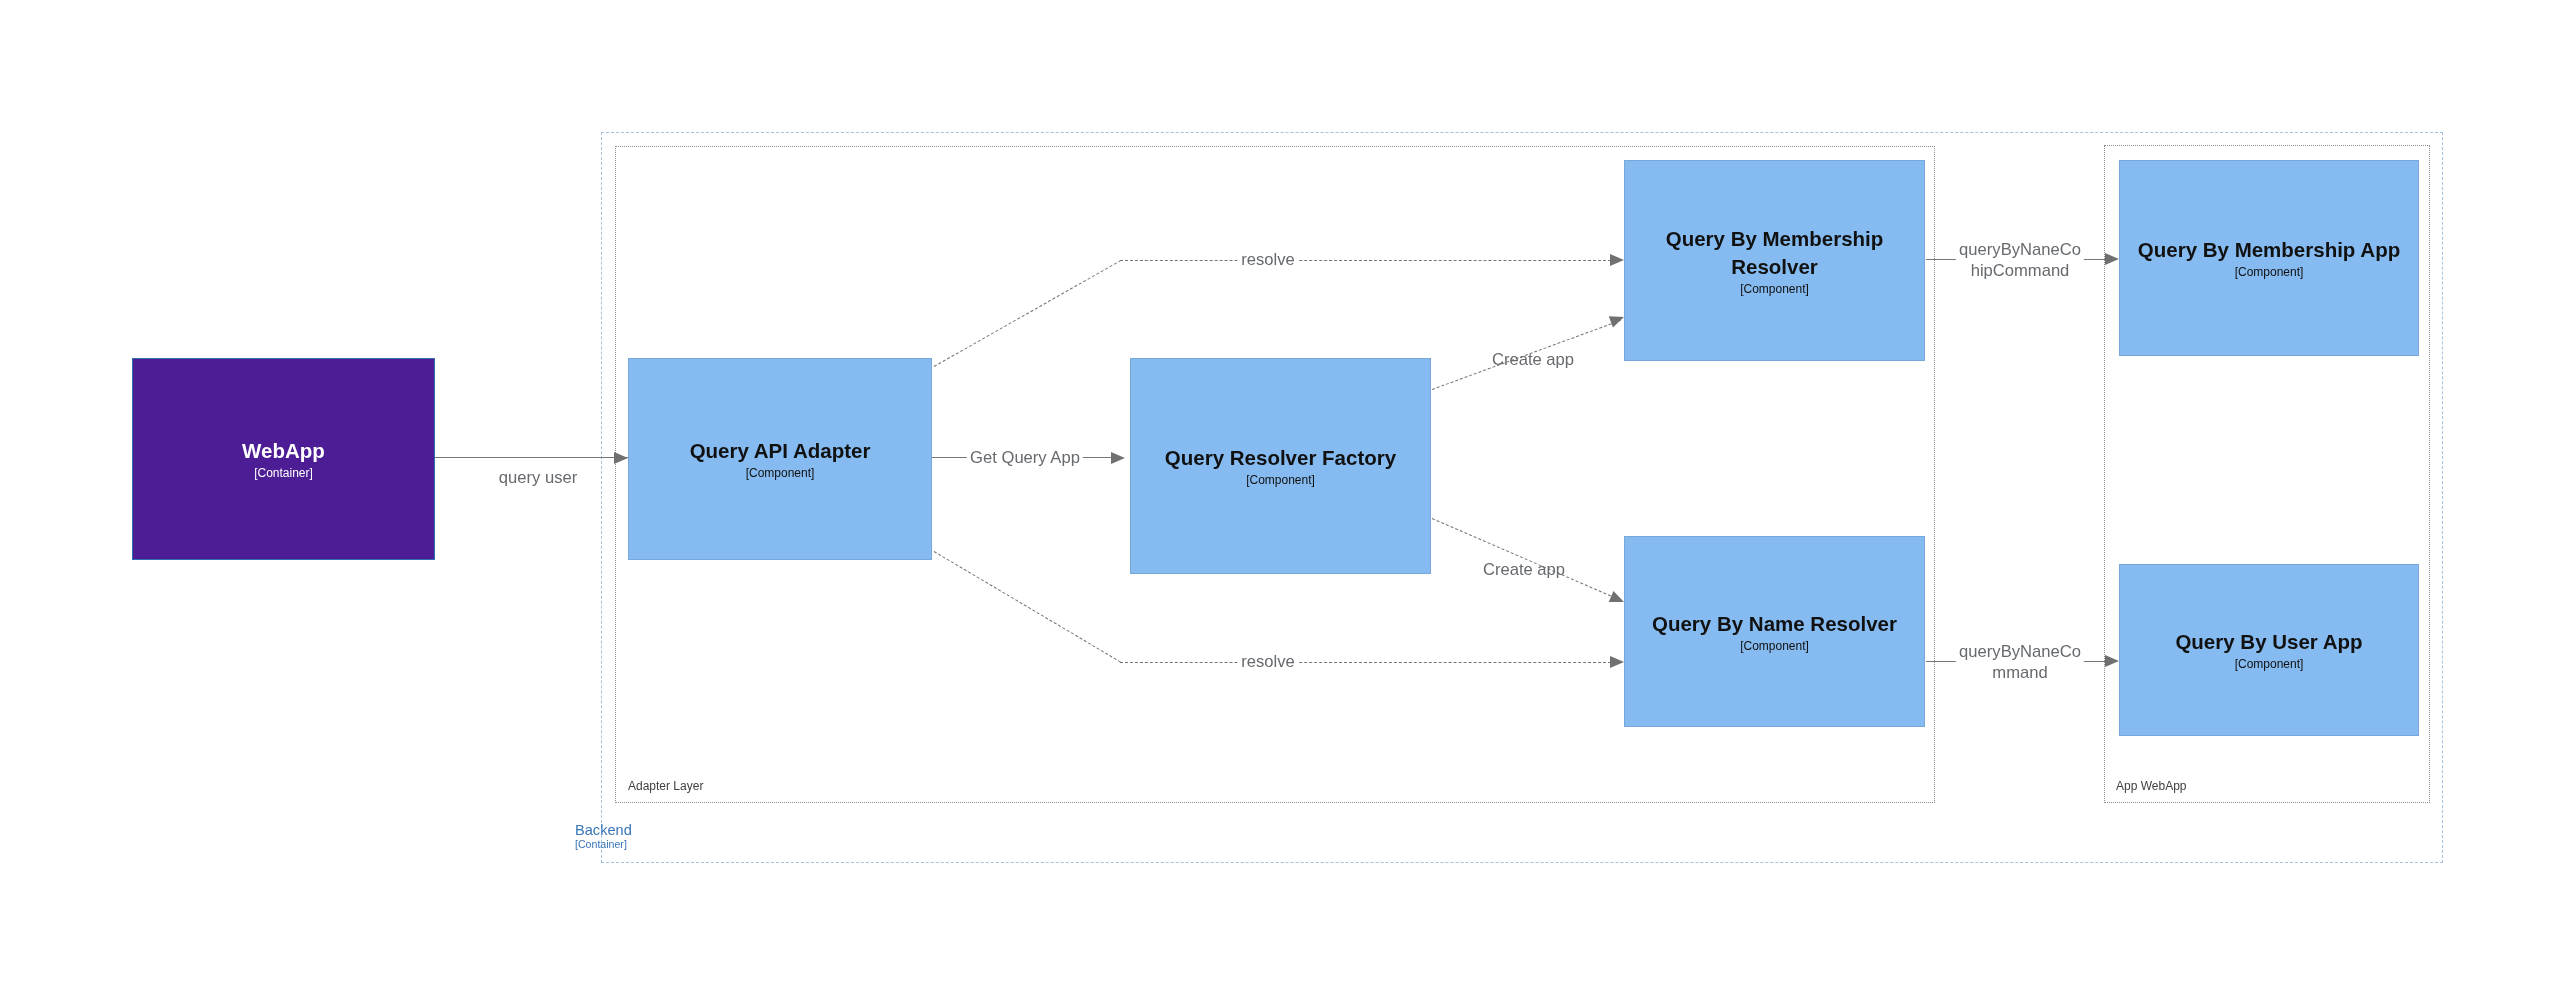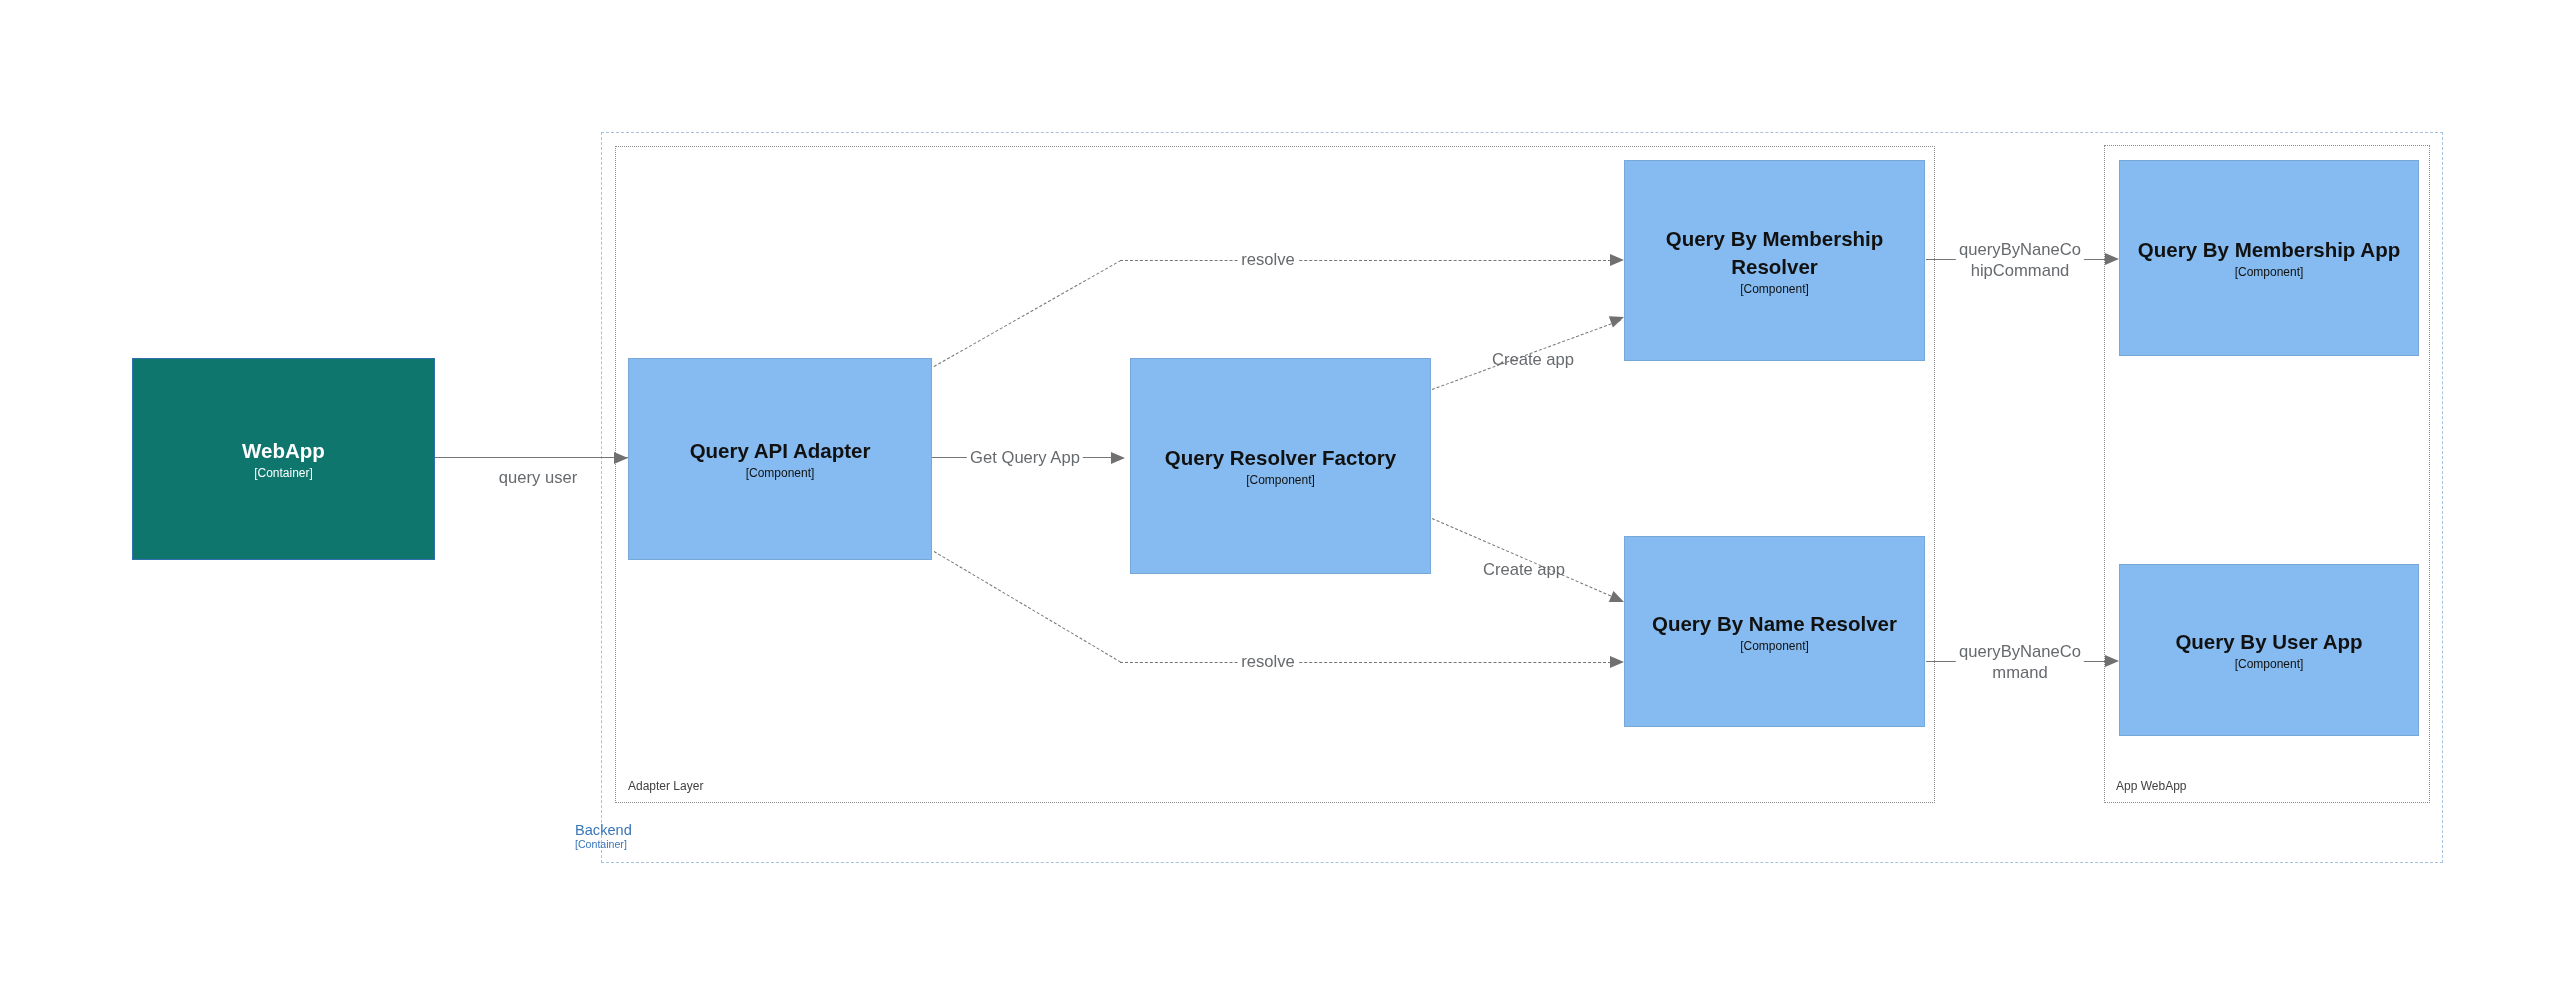--- a/index.html
+++ b/index.html
@@ -20,21 +20,21 @@
   .backend-label .b-title{font-size:14.6px;line-height:16px;}
   .backend-label .b-sub{font-size:10.6px;line-height:12px;}
 
   
   .node{
     position:absolute;box-sizing:border-box;border-radius:0;
     display:flex;flex-direction:column;align-items:center;justify-content:center;
     text-align:center;padding:6.6px 8px;
   }
   .node.component{background:#85bbf0;border:1.3px solid #78a8d8;color:#111111;}
-  .node.container{background:#0f766e;border:1.3px solid #3170ae;color:#ffffff;}
+  .node.container{background:#4c1d95;border:1.3px solid #3170ae;color:#ffffff;}
   .node-title{font-size:20.5px;font-weight:bold;line-height:28px;max-width:288px;}
   .node-sub{font-size:12px;line-height:14.6px;margin-top:1.3px;}
 
   
   .hline{position:absolute;height:0;border-top:1.3px solid #757575;}
   .dline{position:absolute;height:0;border-top:1.3px dashed #757575;}
   .diag{transform-origin:0 50%;}
   .arrow{
     position:absolute;width:0;height:0;
     border-top:6.6px solid transparent;border-bottom:6.6px solid transparent;

